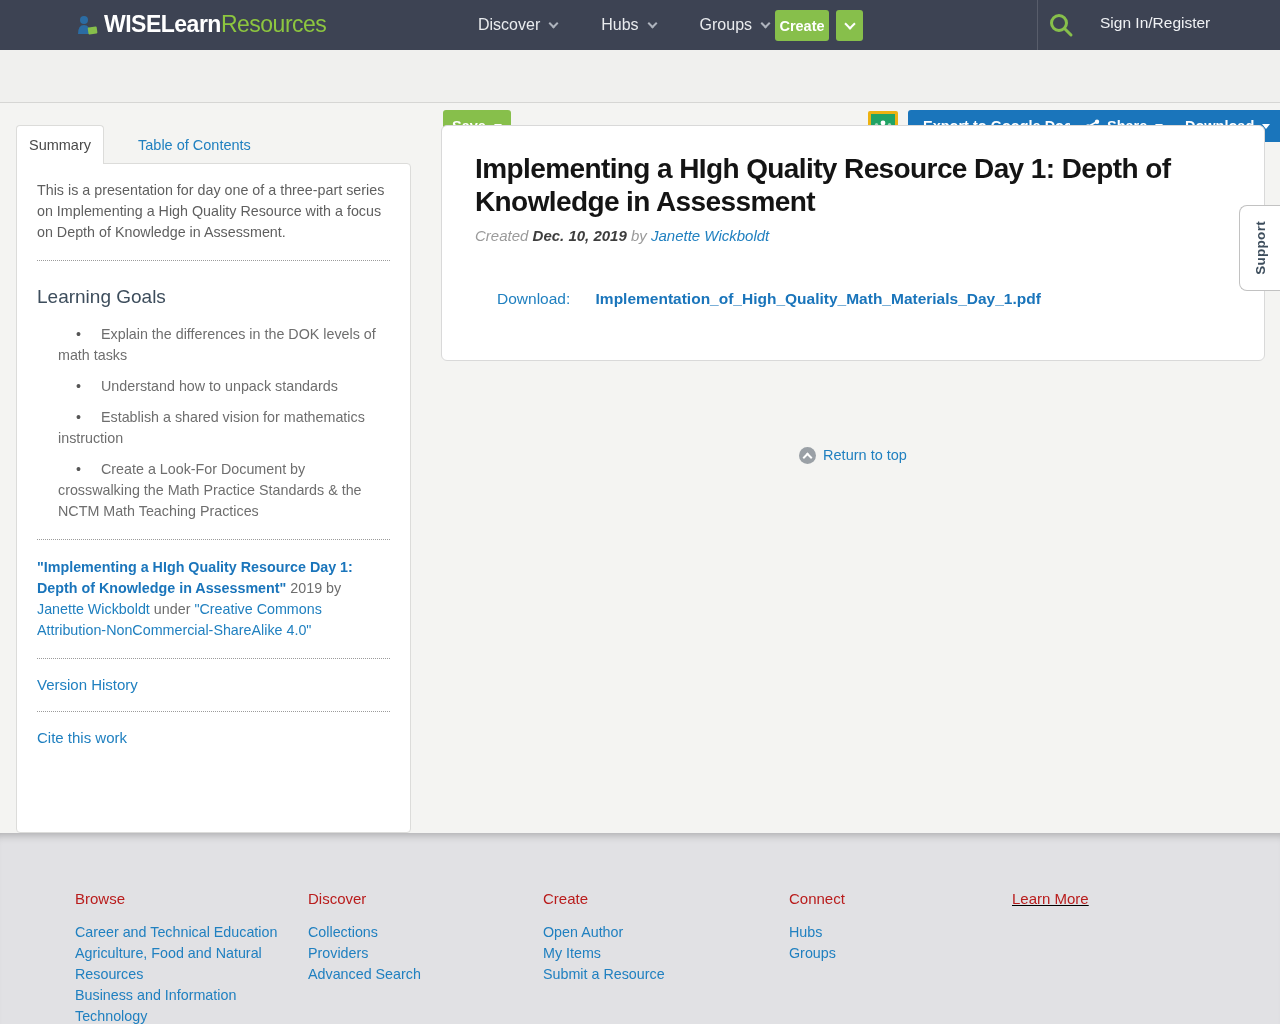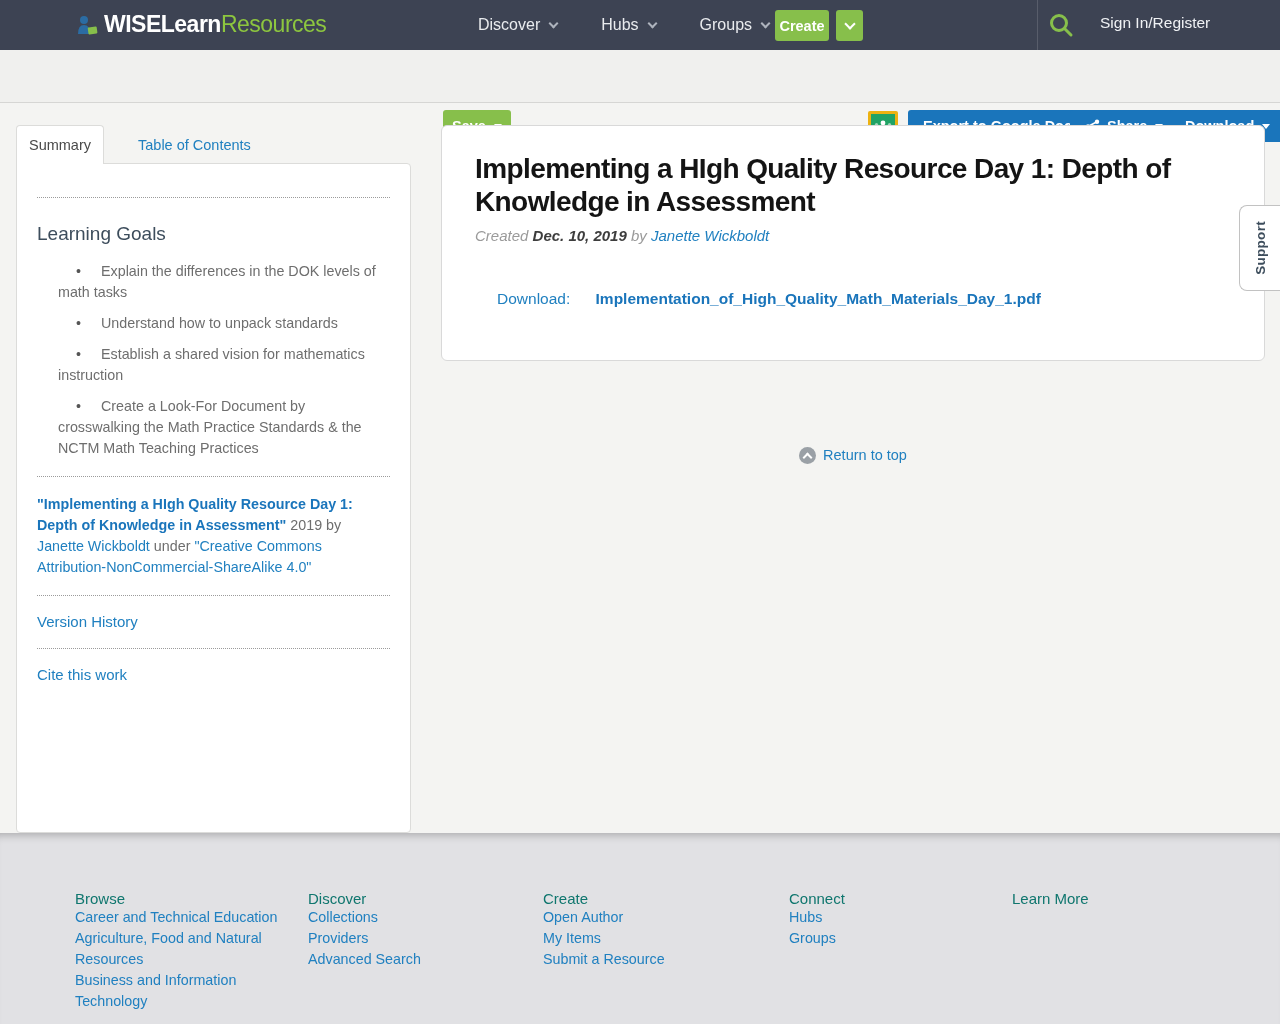--- a/index.html
+++ b/index.html
@@ -88,23 +88,23 @@
   .support { position:absolute; right:0; top:205px; width:41px; height:86px; background:#fff;
              border:1px solid #c2c2c2; border-right:none; border-radius:8px 0 0 8px;
              display:flex; align-items:center; justify-content:center; cursor:pointer; }
   .support span { writing-mode:vertical-rl; transform:rotate(180deg); color:#3d4d5c;
                   font-size:13.5px; font-weight:700; letter-spacing:0.3px; }
 
   
   .footer { position:absolute; left:0; top:833px; width:1280px; height:191px; background:#e1e1e4;
             box-shadow:inset 0 9px 9px -7px rgba(0,0,0,0.25); }
   .fcol { position:absolute; top:57px; width:218px; }
-  .fcol h3 { color:#0f766e; font-size:15px; font-weight:400; }
+  .fcol h3 { color:#b91c1c; font-size:15px; font-weight:400; margin-bottom:15px; }
   .fcol a { display:block; color:#2080c0; font-size:14.3px; line-height:21px; text-decoration:none; cursor:pointer; }
-  .fc0{left:75px;} .fc1{left:308px;} .fc2{left:543px;} .fc3{left:789px;} .fc4{left:1012px;}
+  .fc0{left:75px;} .fc1{left:308px;} .fc2{left:543px;} .fc3{left:789px;} .fc4{left:1012px;text-decoration:underline;}
 </style>
 </head>
 <body>
 
 <header class="navbar">
   <div class="logo">
     <svg width="24" height="24" viewBox="0 0 24 24">
       <circle cx="9" cy="7" r="4" fill="#2b6ca3"></circle>
       <path d="M3 21 Q3 12 9 12 Q15 12 15 21 Z" fill="#2b6ca3"></path>
       <rect x="13" y="14" width="9" height="7" rx="1" fill="#87bf4b" transform="rotate(-8 17 17)"></rect>
@@ -185,20 +185,21 @@
     <span>Download</span>
     <i class="caret"></i>
   </button>
 </div>
 
 <aside class="sidebar">
   <div class="tab-active">Summary</div>
   <a class="tab-link">Table of Contents</a>
 
   <div class="panel">
+    <p class="desc">This is a presentation for day one of a three-part series on Implementing a High Quality Resource with a focus on Depth of Knowledge in Assessment.</p>
     <hr class="dotted">
 
     <h2 class="lg-title">Learning Goals</h2>
     <ul class="goals">
       <li>Explain the differences in the DOK levels of math tasks</li>
       <li>Understand how to unpack standards</li>
       <li>Establish a shared vision for mathematics instruction</li>
       <li>Create a Look-For Document by crosswalking the Math Practice Standards &amp; the NCTM Math Teaching Practices</li>
     </ul>
     <hr class="dotted">

